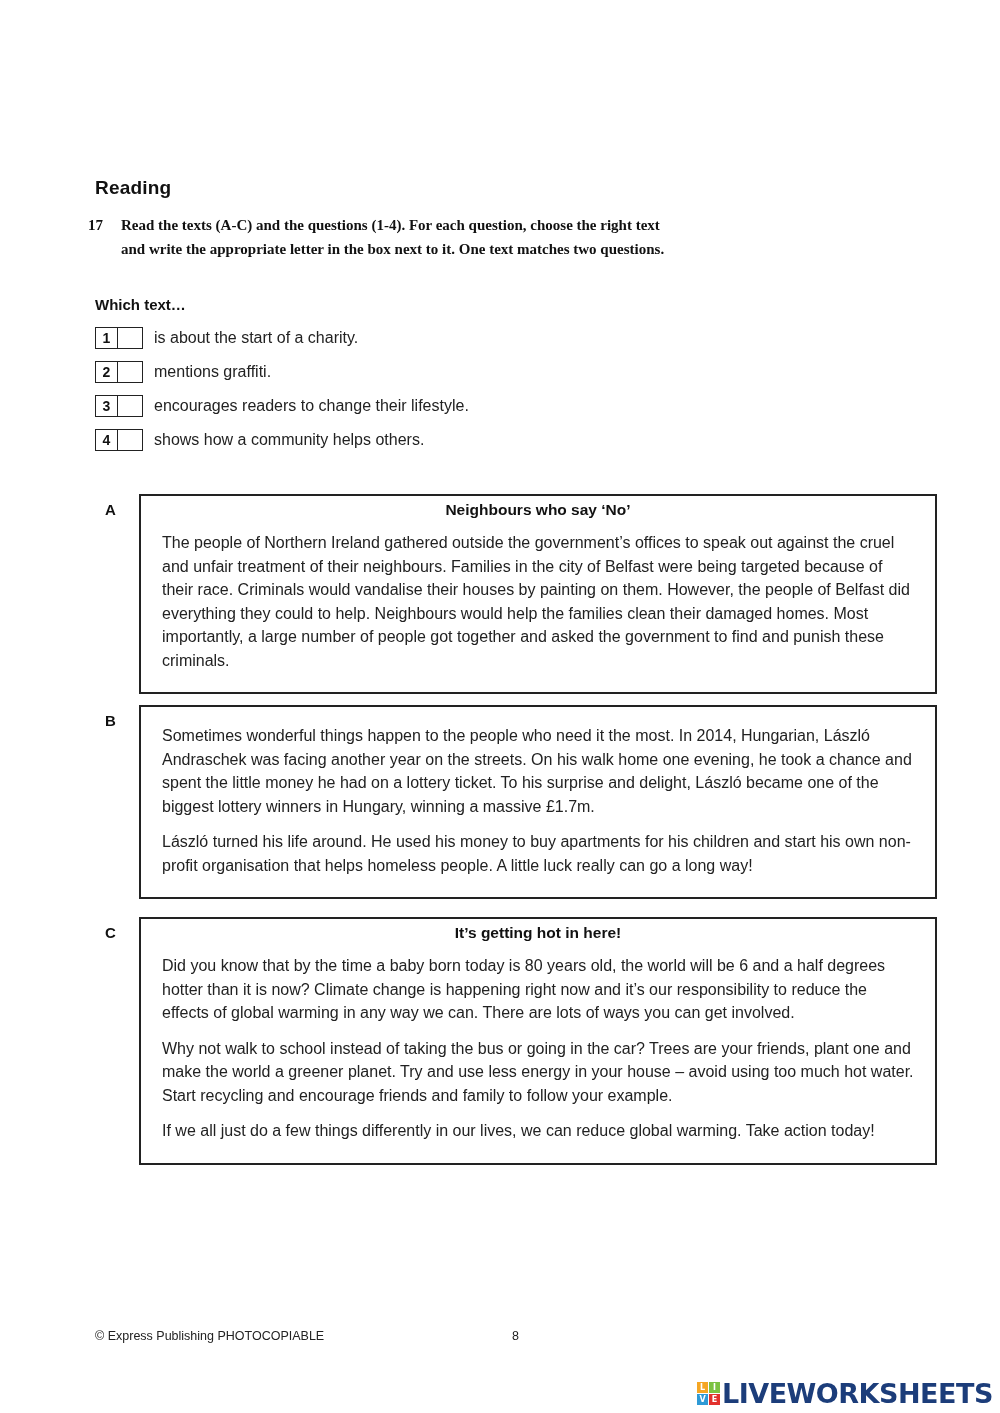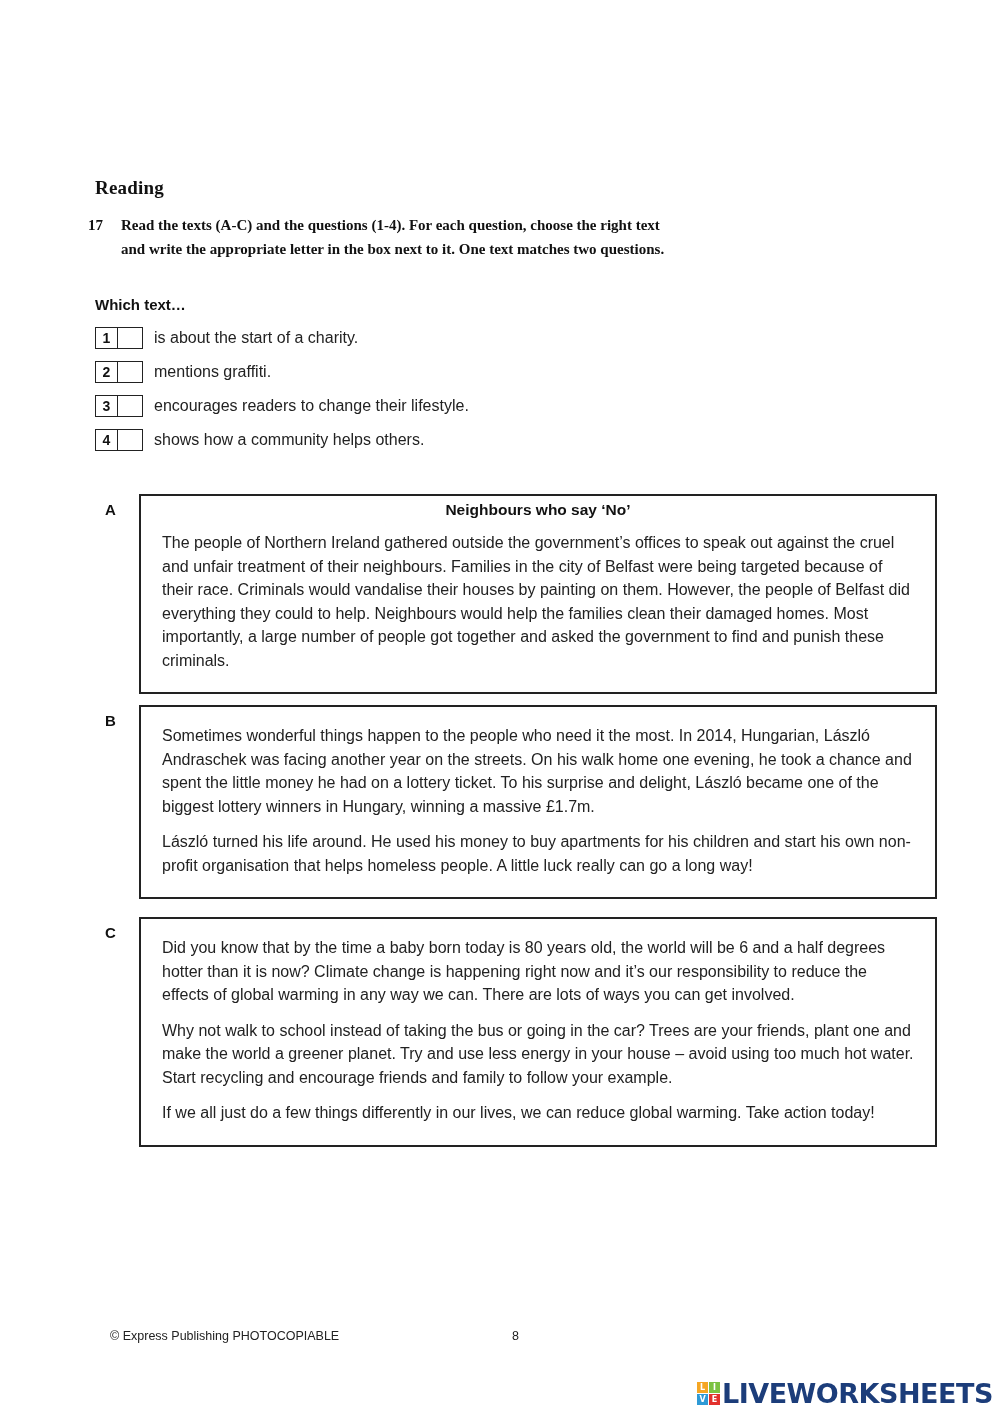--- a/index.html
+++ b/index.html
@@ -3,21 +3,21 @@
 <meta charset="utf-8">
 <style>
   html, body { margin: 0; padding: 0; background: #ffffff; }
   body {
     width: 1000px; height: 1413px; position: relative; overflow: hidden;
     font-family: "Liberation Sans", sans-serif; color: #111;
   }
   .section-title {
     position: absolute; left: 95px; top: 177px;
     font-size: 19px; font-weight: bold; letter-spacing: 0.2px;
-    font-family: Liberation Serif, serif;
+    font-family: Liberation Sans, sans-serif;
   }
   .instructions {
     position: absolute; left: 88px; top: 213px; width: 840px;
     font-size: 15px; font-weight: bold; line-height: 24px;
     font-family: Liberation Serif, serif;
   }
   .instructions .num { display: inline-block; width: 33px; }
   .instructions .line2 { padding-left: 33px; display: block; }
   .which {
     position: absolute; left: 95px; top: 296px;
@@ -43,21 +43,21 @@
   .text-box {
     position: absolute; left: 44px; right: 0; top: 0;
     border: 2px solid #222; padding: 5px 9px 8px 9px; box-sizing: border-box;
   }
   .text-title {
     text-align: center; font-weight: bold; font-size: 15.5px; margin-bottom: 10px;
   }
   .text-body { font-size: 16px; line-height: 23.5px; color: #222; }
   .text-body p { margin: 12px; }
   .footer-left {
-    position: absolute; left: 95px; top: 1329px; font-size: 12.5px; color: #222; margin-left: 15px;
+    position: absolute; left: 95px; top: 1329px; font-size: 12.5px; color: #222;
   }
   .footer-page {
     position: absolute; left: 512px; top: 1329px; font-size: 12.5px; color: #222;
   }
   .logo {
     position: absolute; left: 697px; top: 1378px; display: flex; align-items: center;
   }
   .logo-grid {
     display: grid; grid-template-columns: 11px 11px; grid-template-rows: 11px 11px;
     gap: 1px; margin-right: 2px;
@@ -130,20 +130,21 @@
     <div class="text-body">
       <p>Sometimes wonderful things happen to the people who need it the most. In 2014, Hungarian, László Andraschek was facing another year on the streets. On his walk home one evening, he took a chance and spent the little money he had on a lottery ticket. To his surprise and delight, László became one of the biggest lottery winners in Hungary, winning a massive £1.7m.</p>
       <p>László turned his life around. He used his money to buy apartments for his children and start his own non-profit organisation that helps homeless people. A little luck really can go a long way!</p>
     </div>
   </div>
 </div>
 
 <div class="text-block" style="top:917px;">
   <div class="text-letter">C</div>
   <div class="text-box">
+    <div class="text-title">It’s getting hot in here!</div>
     <div class="text-body">
       <p>Did you know that by the time a baby born today is 80 years old, the world will be 6 and a half degrees hotter than it is now? Climate change is happening right now and it’s our responsibility to reduce the effects of global warming in any way we can. There are lots of ways you can get involved.</p>
       <p>Why not walk to school instead of taking the bus or going in the car? Trees are your friends, plant one and make the world a greener planet. Try and use less energy in your house – avoid using too much hot water. Start recycling and encourage friends and family to follow your example.</p>
       <p>If we all just do a few things differently in our lives, we can reduce global warming. Take action today!</p>
     </div>
   </div>
 </div>
 
 <div class="footer-left">© Express Publishing PHOTOCOPIABLE</div>
 <div class="footer-page">8</div>

